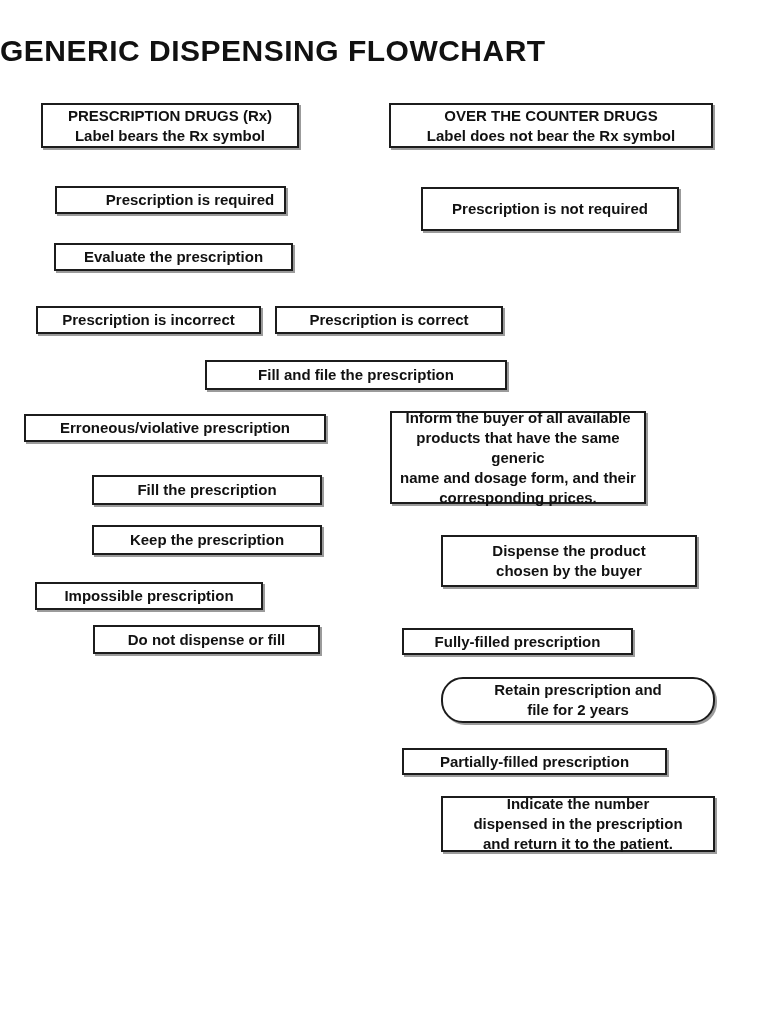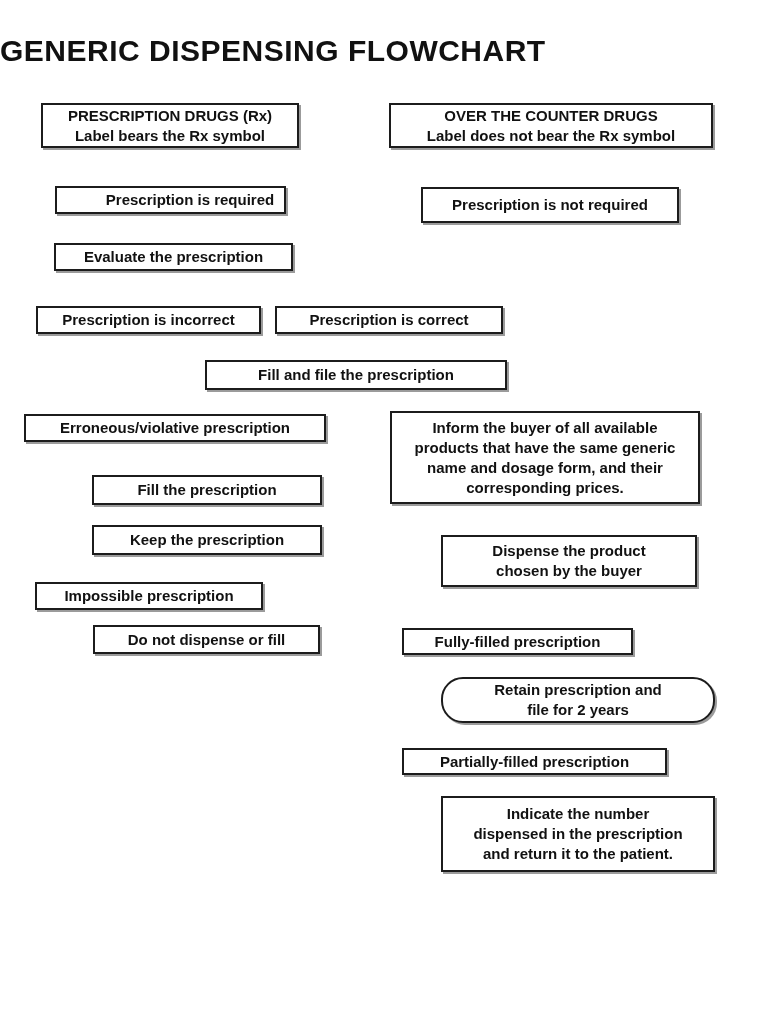--- a/index.html
+++ b/index.html
@@ -47,37 +47,37 @@
 <body>
 
 <div class="page">
   <h1 class="title">GENERIC DISPENSING FLOWCHART</h1>
   <div id="flowchart">
       <div class="node" style="left: 41px; top: 103px; width: 258px; height: 45px;">PRESCRIPTION DRUGS (Rx)
 Label bears the Rx symbol</div>
       <div class="node" style="left: 389px; top: 103px; width: 324px; height: 45px;">OVER THE COUNTER DRUGS
 Label does not bear the Rx symbol</div>
       <div class="node" style="left: 55px; top: 186px; width: 231px; height: 28px; padding-left: 43px;">Prescription is required</div>
-      <div class="node" style="left: 421px; top: 187px; width: 258px; height: 36px;">Prescription is not required</div>
+      <div class="node" style="left: 421px; top: 187px; width: 258px; height: 44px;">Prescription is not required</div>
       <div class="node" style="left: 54px; top: 243px; width: 239px; height: 28px;">Evaluate the prescription</div>
       <div class="node" style="left: 36px; top: 306px; width: 225px; height: 28px;">Prescription is incorrect</div>
       <div class="node" style="left: 275px; top: 306px; width: 228px; height: 28px;">Prescription is correct</div>
       <div class="node" style="left: 205px; top: 360px; width: 302px; height: 30px;">Fill and file the prescription</div>
       <div class="node" style="left: 24px; top: 414px; width: 302px; height: 28px;">Erroneous/violative prescription</div>
-      <div class="node" style="left: 390px; top: 411px; width: 310px; height: 93px;">Inform the buyer of all available
+      <div class="node" style="left: 390px; top: 411px; width: 256px; height: 93px;">Inform the buyer of all available
 products that have the same generic
 name and dosage form, and their
 corresponding prices.</div>
       <div class="node" style="left: 92px; top: 475px; width: 230px; height: 30px;">Fill the prescription</div>
       <div class="node" style="left: 92px; top: 525px; width: 230px; height: 30px;">Keep the prescription</div>
       <div class="node" style="left: 441px; top: 535px; width: 256px; height: 52px;">Dispense the product
 chosen by the buyer</div>
       <div class="node" style="left: 35px; top: 582px; width: 228px; height: 28px;">Impossible prescription</div>
       <div class="node" style="left: 93px; top: 625px; width: 227px; height: 29px;">Do not dispense or fill</div>
       <div class="node" style="left: 402px; top: 628px; width: 231px; height: 27px;">Fully-filled prescription</div>
       <div class="node" style="left: 441px; top: 677px; width: 274px; height: 46px; border-radius: 22px;">Retain prescription and
 file for 2 years</div>
       <div class="node" style="left: 402px; top: 748px; width: 265px; height: 27px;">Partially-filled prescription</div>
-      <div class="node" style="left: 441px; top: 796px; width: 274px; height: 76px;">Indicate the number
+      <div class="node" style="left: 441px; top: 796px; width: 274px; height: 56px;">Indicate the number
 dispensed in the prescription
 and return it to the patient.</div>
     </div>
 </div>
 
 </body></html>

